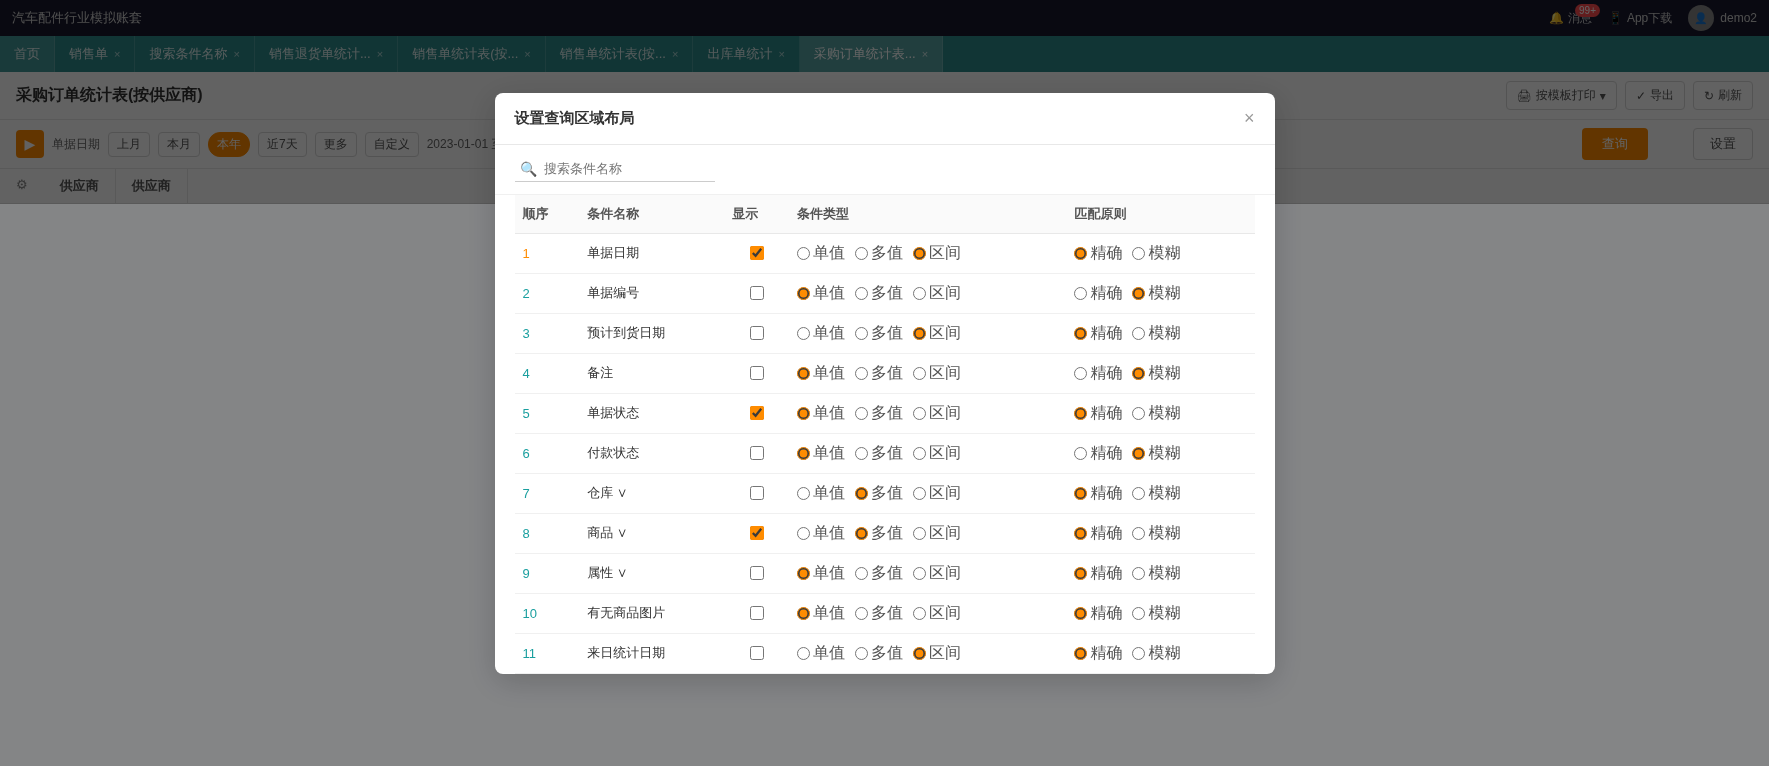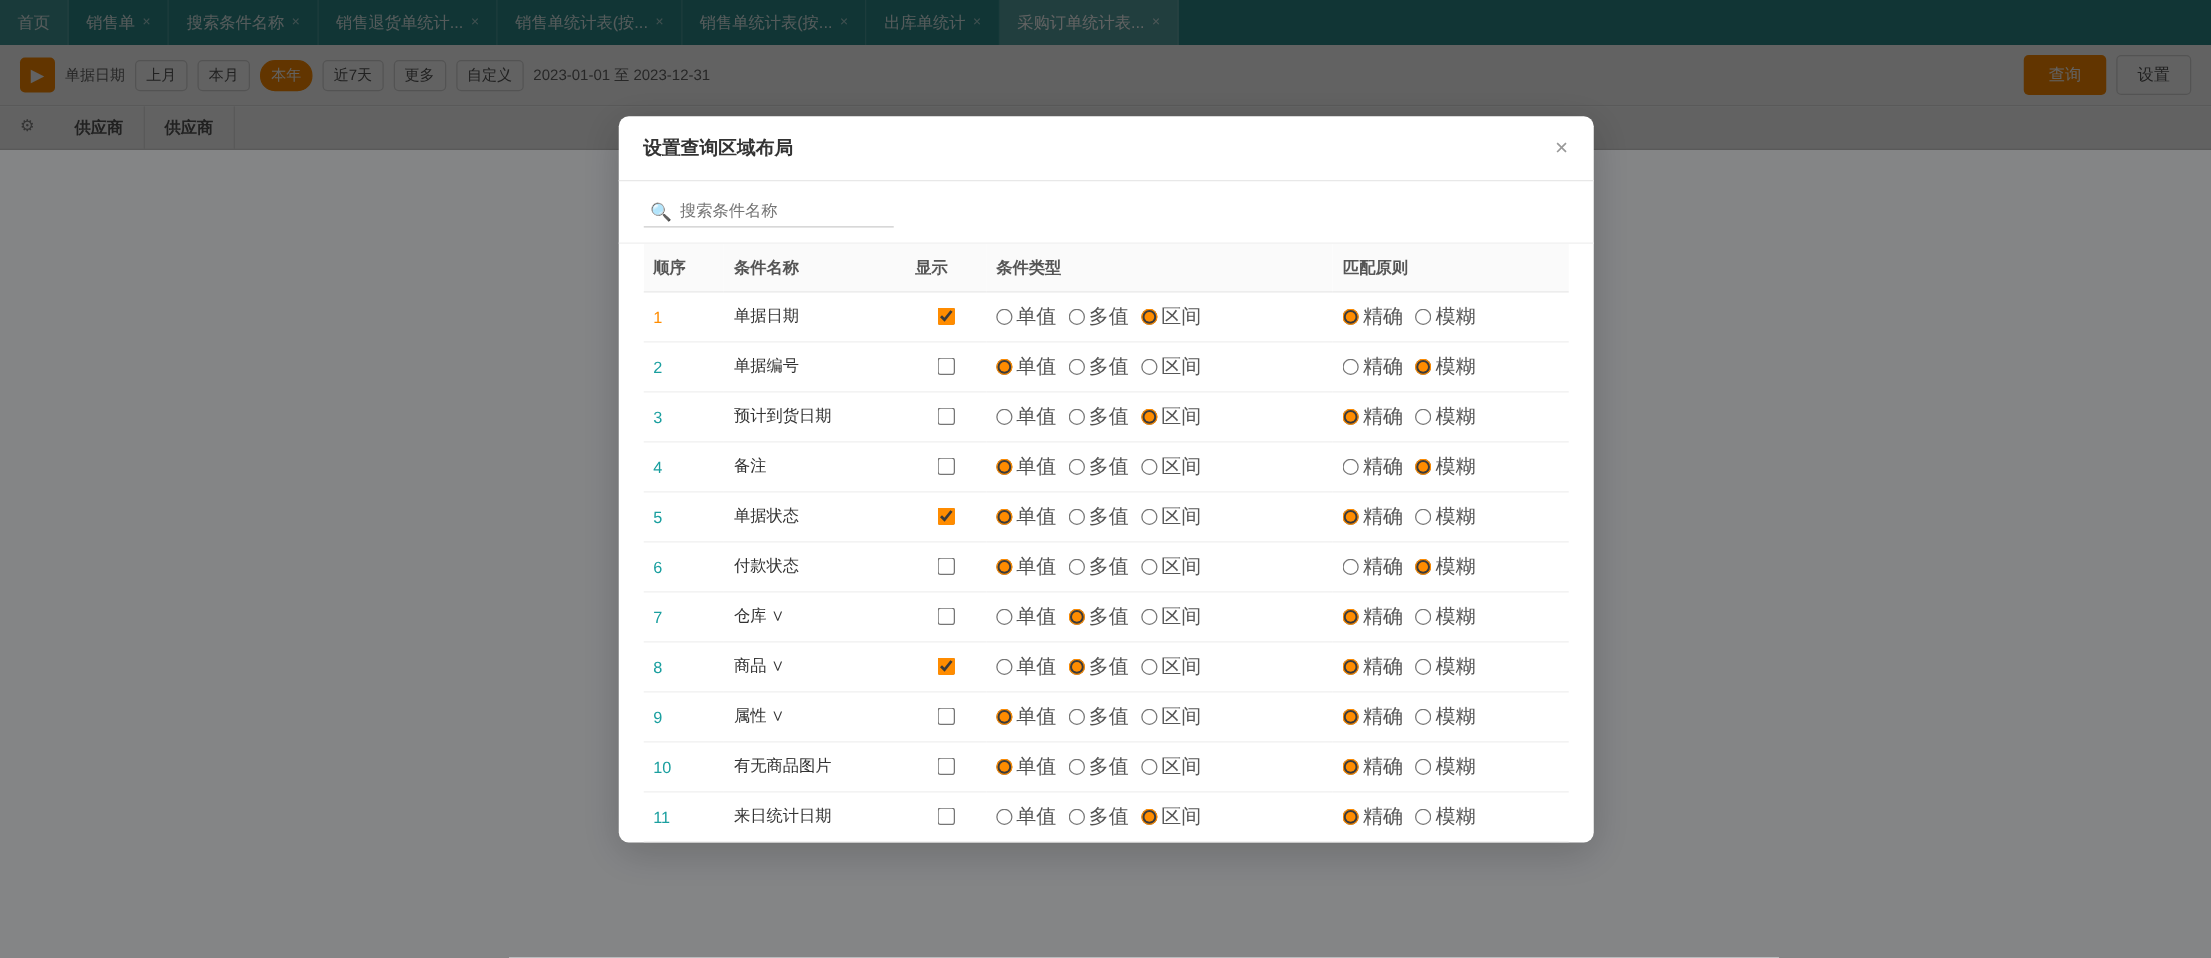--- a/index.html
+++ b/index.html
@@ -75,21 +75,21 @@
       border-bottom: 1px solid #e8e8e8;
       flex-wrap: wrap;
     }
     .filter-toggle { width: 28px; height: 28px; background: #ff8c00; color: white; border-radius: 4px; display: flex; align-items: center; justify-content: center; cursor: pointer; font-size: 14px; }
     .date-label { font-size: 12px; color: #666; }
     .date-btn { padding: 3px 8px; border: 1px solid #d9d9d9; border-radius: 4px; cursor: pointer; font-size: 12px; background: white; color: #555; }
     .date-btn.active { background: #ff8c00; color: white; border-color: #ff8c00; border-radius: 12px; }
     .date-range { font-size: 12px; color: #666; }
     .action-btns { margin-left: auto; display: flex; gap: 8px; }
     .btn-query { background: #ff8c00; color: white; border: none; padding: 6px 20px; border-radius: 4px; cursor: pointer; font-size: 13px; }
-    .btn-settings { background: white; color: #555; border: 1px solid #d9d9d9; padding: 6px 16px; border-radius: 4px; cursor: pointer; font-size: 13px; }
+    .btn-settings { background: white; color: #555; border: 1px solid #d9d9d9; padding: 6px 16px; border-radius: 4px; cursor: pointer; font-size: 13px; margin-left: 37px; }
 
     
     .table-area {
       background: white;
       margin: 0;
       overflow: auto;
     }
     .col-header { padding: 8px 16px; font-weight: 600; color: #555; border-right: 1px solid #e8e8e8; font-size: 13px; }
 
     
@@ -248,20 +248,38 @@
     .dialog-table-wrap::-webkit-scrollbar-thumb { background: #ccc; border-radius: 3px; }
 
     
     .bg-page { filter: brightness(0.7); pointer-events: none; }
   </style>
 </head>
 <body>
 
 <div class="bg-page">
 
+  <div class="top-bar">
+    <div class="top-bar-left">汽车配件行业模拟账套</div>
+    <div class="top-bar-right">
+      <div class="notification-btn">
+        <span>🔔</span>
+        <span>消息</span>
+        <span class="badge">99+</span>
+      </div>
+      <div class="app-download">
+        <span>📱</span>
+        <span>App下载</span>
+      </div>
+      <div class="user-info">
+        <div class="avatar">👤</div>
+        <span>demo2</span>
+      </div>
+    </div>
+  </div>
 
   <div class="tab-bar">
     <div class="tab-item home">
       <span>首页</span>
     </div>
     <div class="tab-item">
       <span>销售单</span>
       <span class="tab-close">×</span>
     </div>
     <div class="tab-item">
@@ -283,20 +301,38 @@
     <div class="tab-item">
       <span>出库单统计</span>
       <span class="tab-close">×</span>
     </div>
     <div class="tab-item active">
       <span>采购订单统计表...</span>
       <span class="tab-close">×</span>
     </div>
   </div>
 
+  <div class="page-header">
+    <div class="page-title">采购订单统计表(按供应商)</div>
+    <div class="page-actions">
+      <button class="btn-template">
+        <span>🖨</span>
+        <span>按模板打印</span>
+        <span>▾</span>
+      </button>
+      <button class="btn-export">
+        <span>✓</span>
+        <span>导出</span>
+      </button>
+      <button class="btn-refresh">
+        <span>↻</span>
+        <span>刷新</span>
+      </button>
+    </div>
+  </div>
 
   <div class="filter-bar">
     <div class="filter-toggle">▶</div>
     <span class="date-label">单据日期</span>
     <button class="date-btn">上月</button>
     <button class="date-btn">本月</button>
     <button class="date-btn active">本年</button>
     <button class="date-btn">近7天</button>
     <button class="date-btn">更多</button>
     <button class="date-btn">自定义</button>

